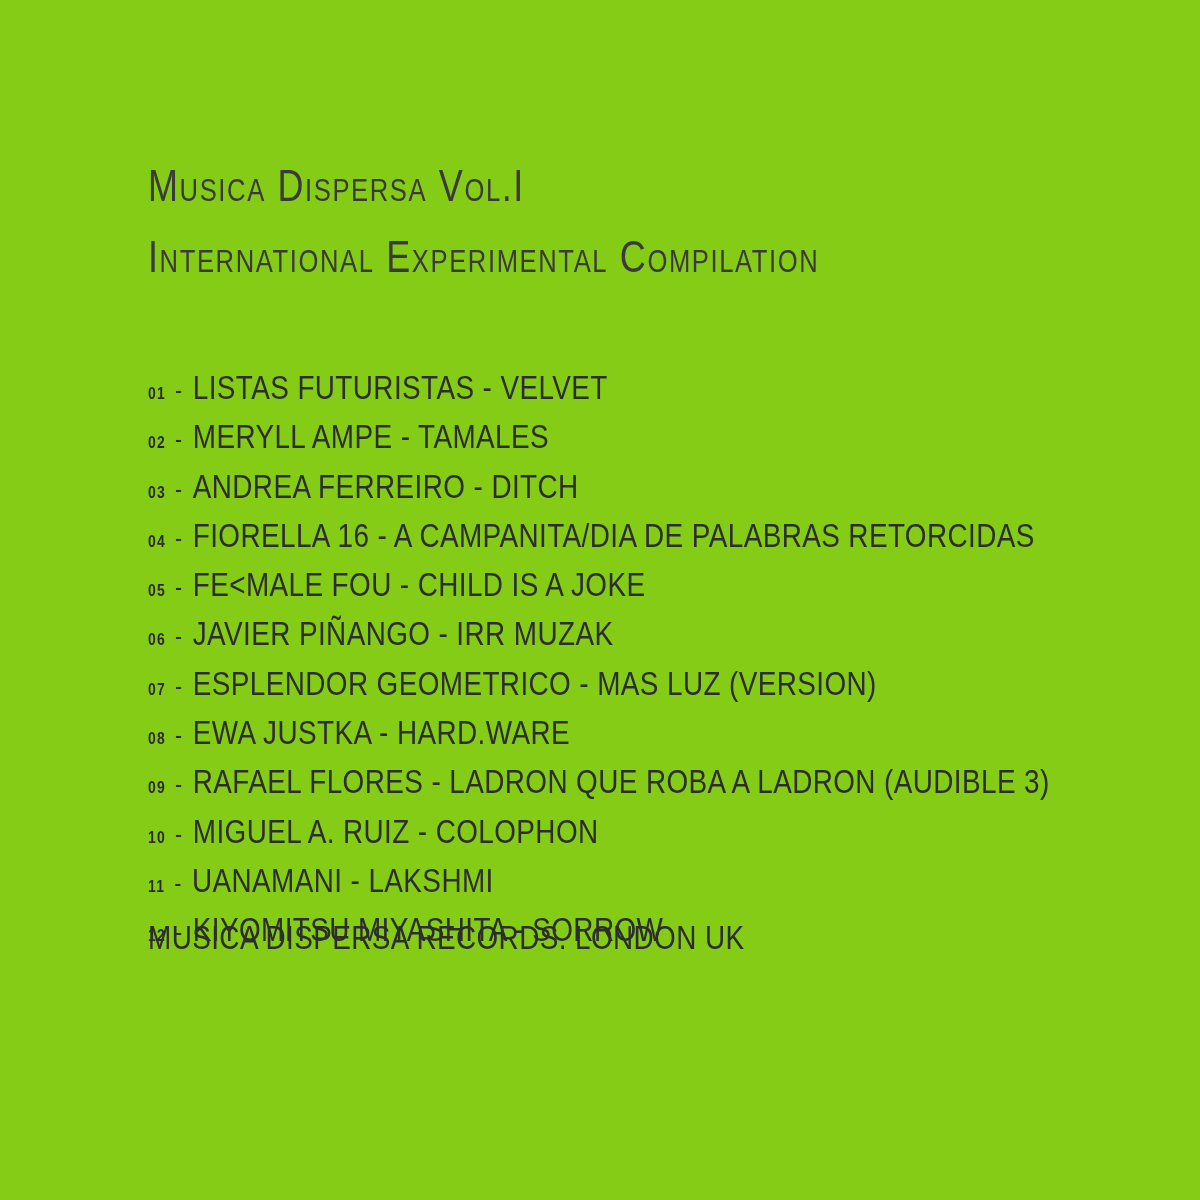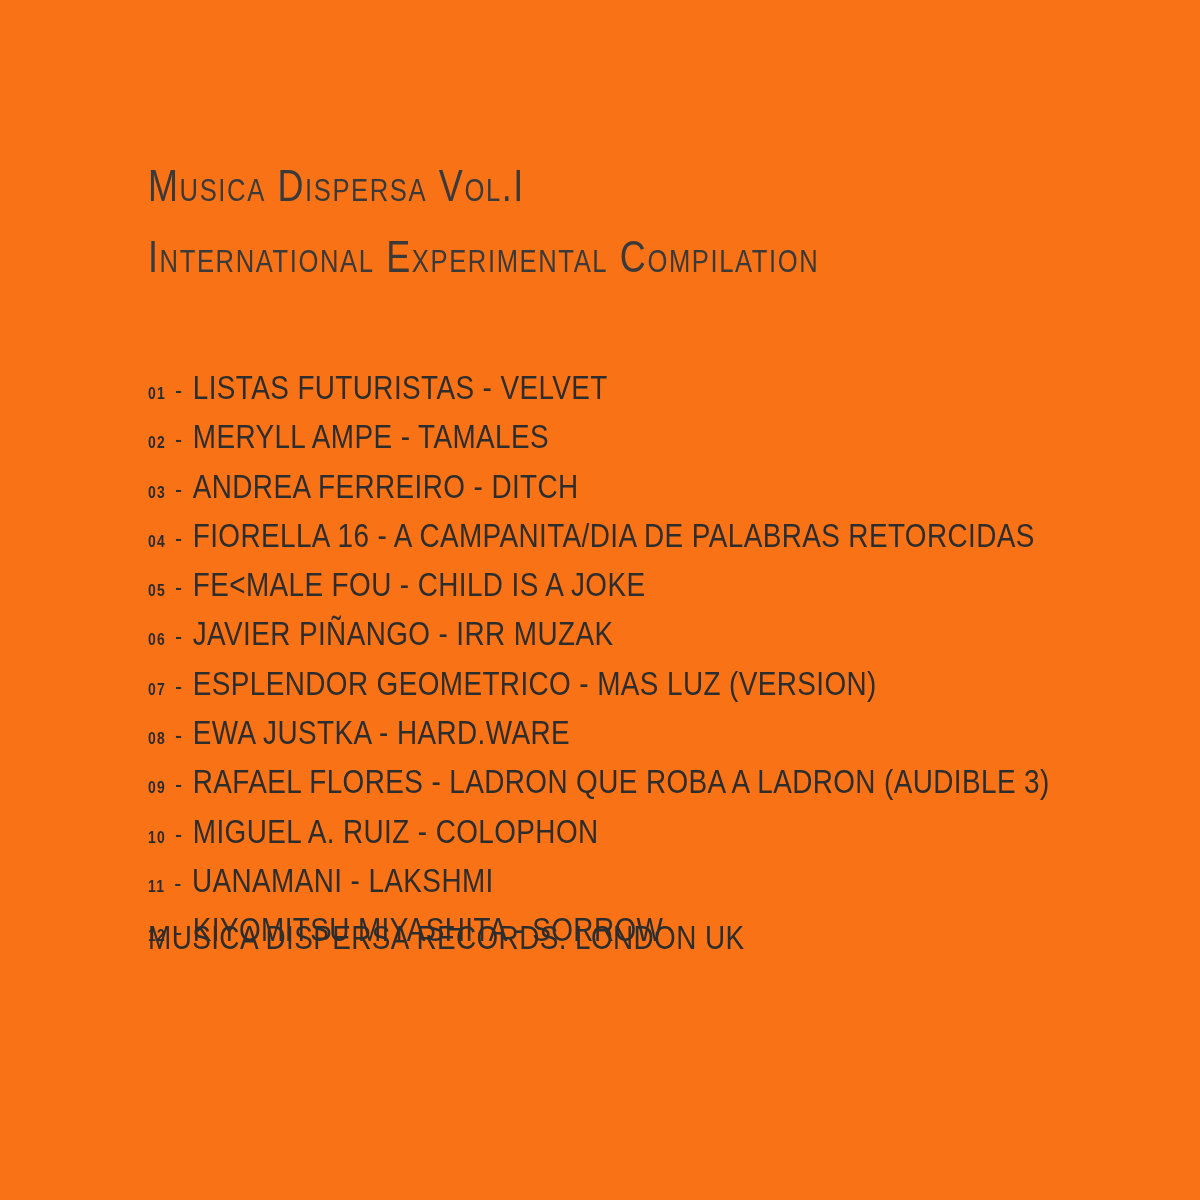--- a/index.html
+++ b/index.html
@@ -7,21 +7,21 @@
     width: 1200px;
     height: 1200px;
     background: #ffffff;
     overflow: hidden;
     font-family: "Liberation Sans", sans-serif;
   }
   .canvas {
     position: relative;
     width: 1200px;
     height: 1200px;
-    background: #f97316;
+    background: #84cc16;
     color: #2f2f2f;
   }
   
   .header {
     position: absolute;
     left: 148px;
     top: 163px;
   }
   .album-title,
   .album-subtitle {

